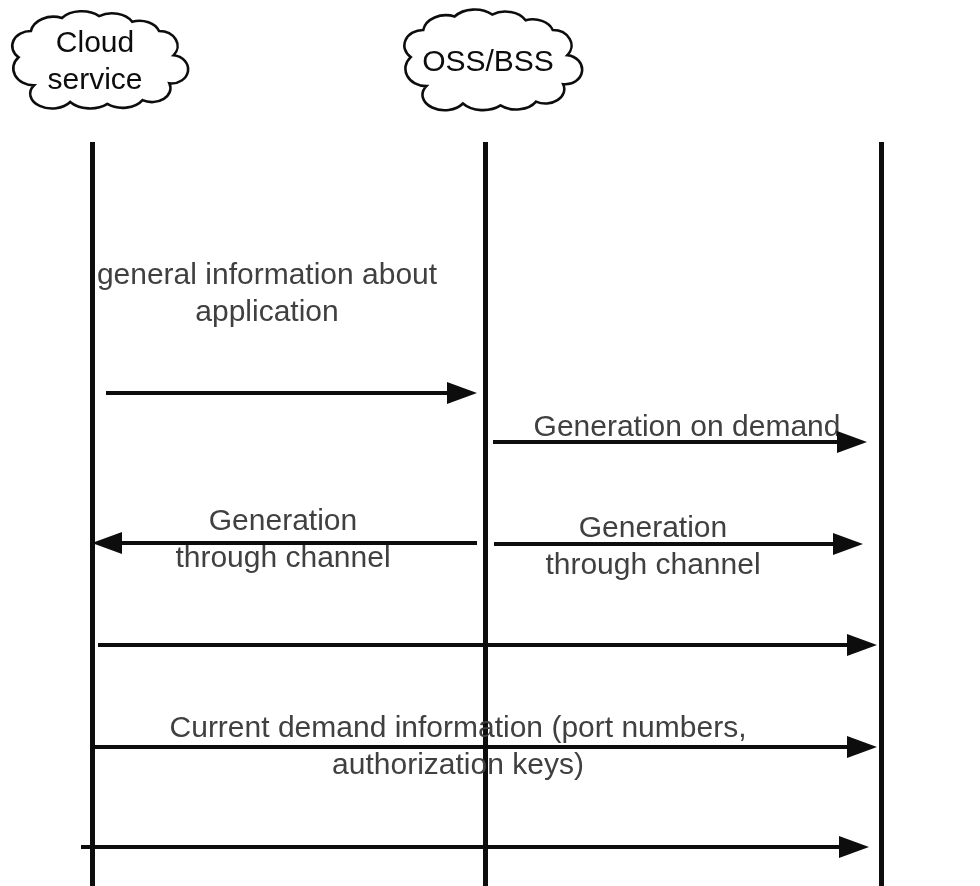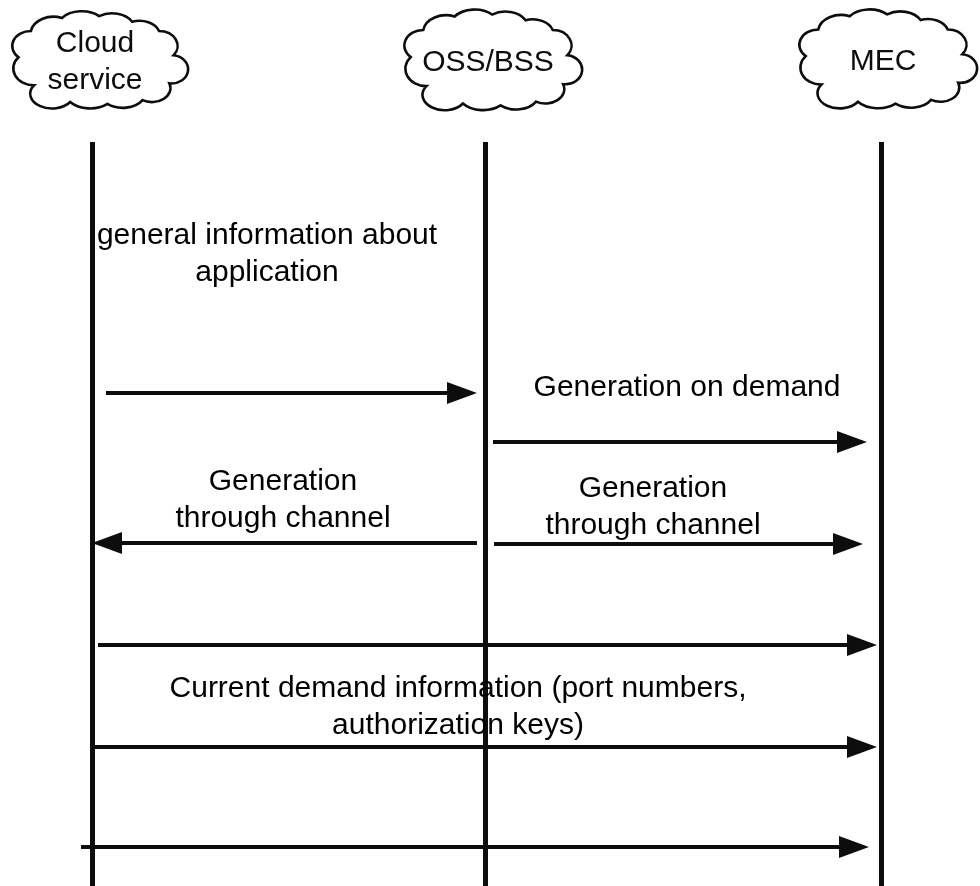--- a/index.html
+++ b/index.html
@@ -24,21 +24,21 @@
       transform:translateY(-50%);width:0;height:0;
       border-left:30px solid #0d0d0d;border-top:11px solid transparent;
       border-bottom:11px solid transparent;}
   .arrow.left::before{content:"";position:absolute;right:100%;top:50%;
       transform:translateY(-50%);width:0;height:0;
       border-right:30px solid #0d0d0d;border-top:11px solid transparent;
       border-bottom:11px solid transparent;}
 
   
   .msg-label{position:absolute;font-size:30px;line-height:37px;
-             text-align:center;white-space:pre-line;color:#000000;}
+             text-align:center;white-space:pre-line;color:#404040;margin-top:40px;}
 </style>
 </head>
 <body>
 
 <div class="stage">
 
   <div class="actor" style="left:2px;top:3px;width:186px;height:114px">
     <svg viewBox="-6 -8 180 122" preserveAspectRatio="none">
       <path d="M 25,80 a 20,18 0 0 1 -15,-30 a 18,16 0 0 1 12,-28 a 22,18 0 0 1 30,-14 a 24,18 0 0 1 36,-2 a 22,17 0 0 1 32,6 a 20,16 0 0 1 26,10 a 18,16 0 0 1 14,26 a 16,15 0 0 1 -4,30 a 18,15 0 0 1 -26,18 a 22,16 0 0 1 -34,4 a 24,17 0 0 1 -36,-2 a 20,15 0 0 1 -35,-18 z" fill="#ffffff" stroke="#0d0d0d" stroke-width="2.6" vector-effect="non-scaling-stroke"></path>
     </svg>
@@ -46,26 +46,20 @@
 service</div>
   </div>
 
   <div class="actor" style="left:394px;top:1px;width:188px;height:118px">
     <svg viewBox="-6 -8 180 122" preserveAspectRatio="none">
       <path d="M 25,80 a 20,18 0 0 1 -15,-30 a 18,16 0 0 1 12,-28 a 22,18 0 0 1 30,-14 a 24,18 0 0 1 36,-2 a 22,17 0 0 1 32,6 a 20,16 0 0 1 26,10 a 18,16 0 0 1 14,26 a 16,15 0 0 1 -4,30 a 18,15 0 0 1 -26,18 a 22,16 0 0 1 -34,4 a 24,17 0 0 1 -36,-2 a 20,15 0 0 1 -35,-18 z" fill="#ffffff" stroke="#0d0d0d" stroke-width="2.6" vector-effect="non-scaling-stroke"></path>
     </svg>
     <div class="actor-label">OSS/BSS</div>
   </div>
 
-  <div class="actor" style="left:789px;top:1px;width:188px;height:116px">
-    <svg viewBox="-6 -8 180 122" preserveAspectRatio="none">
-      <path d="M 25,80 a 20,18 0 0 1 -15,-30 a 18,16 0 0 1 12,-28 a 22,18 0 0 1 30,-14 a 24,18 0 0 1 36,-2 a 22,17 0 0 1 32,6 a 20,16 0 0 1 26,10 a 18,16 0 0 1 14,26 a 16,15 0 0 1 -4,30 a 18,15 0 0 1 -26,18 a 22,16 0 0 1 -34,4 a 24,17 0 0 1 -36,-2 a 20,15 0 0 1 -35,-18 z" fill="#ffffff" stroke="#0d0d0d" stroke-width="2.6" vector-effect="non-scaling-stroke"></path>
-    </svg>
-    <div class="actor-label">MEC</div>
-  </div>
 
   <div class="lifeline" style="left:90px"></div>
   <div class="lifeline" style="left:483px"></div>
   <div class="lifeline" style="left:879px"></div>
 
   <div class="msg-label" style="left:87px;top:215px;width:360px">general information about
 application</div>
   <div class="arrow right" style="left:106px;top:391px;width:341px"></div>
 
   <div class="msg-label" style="left:522px;top:367px;width:330px">Generation on demand</div>

